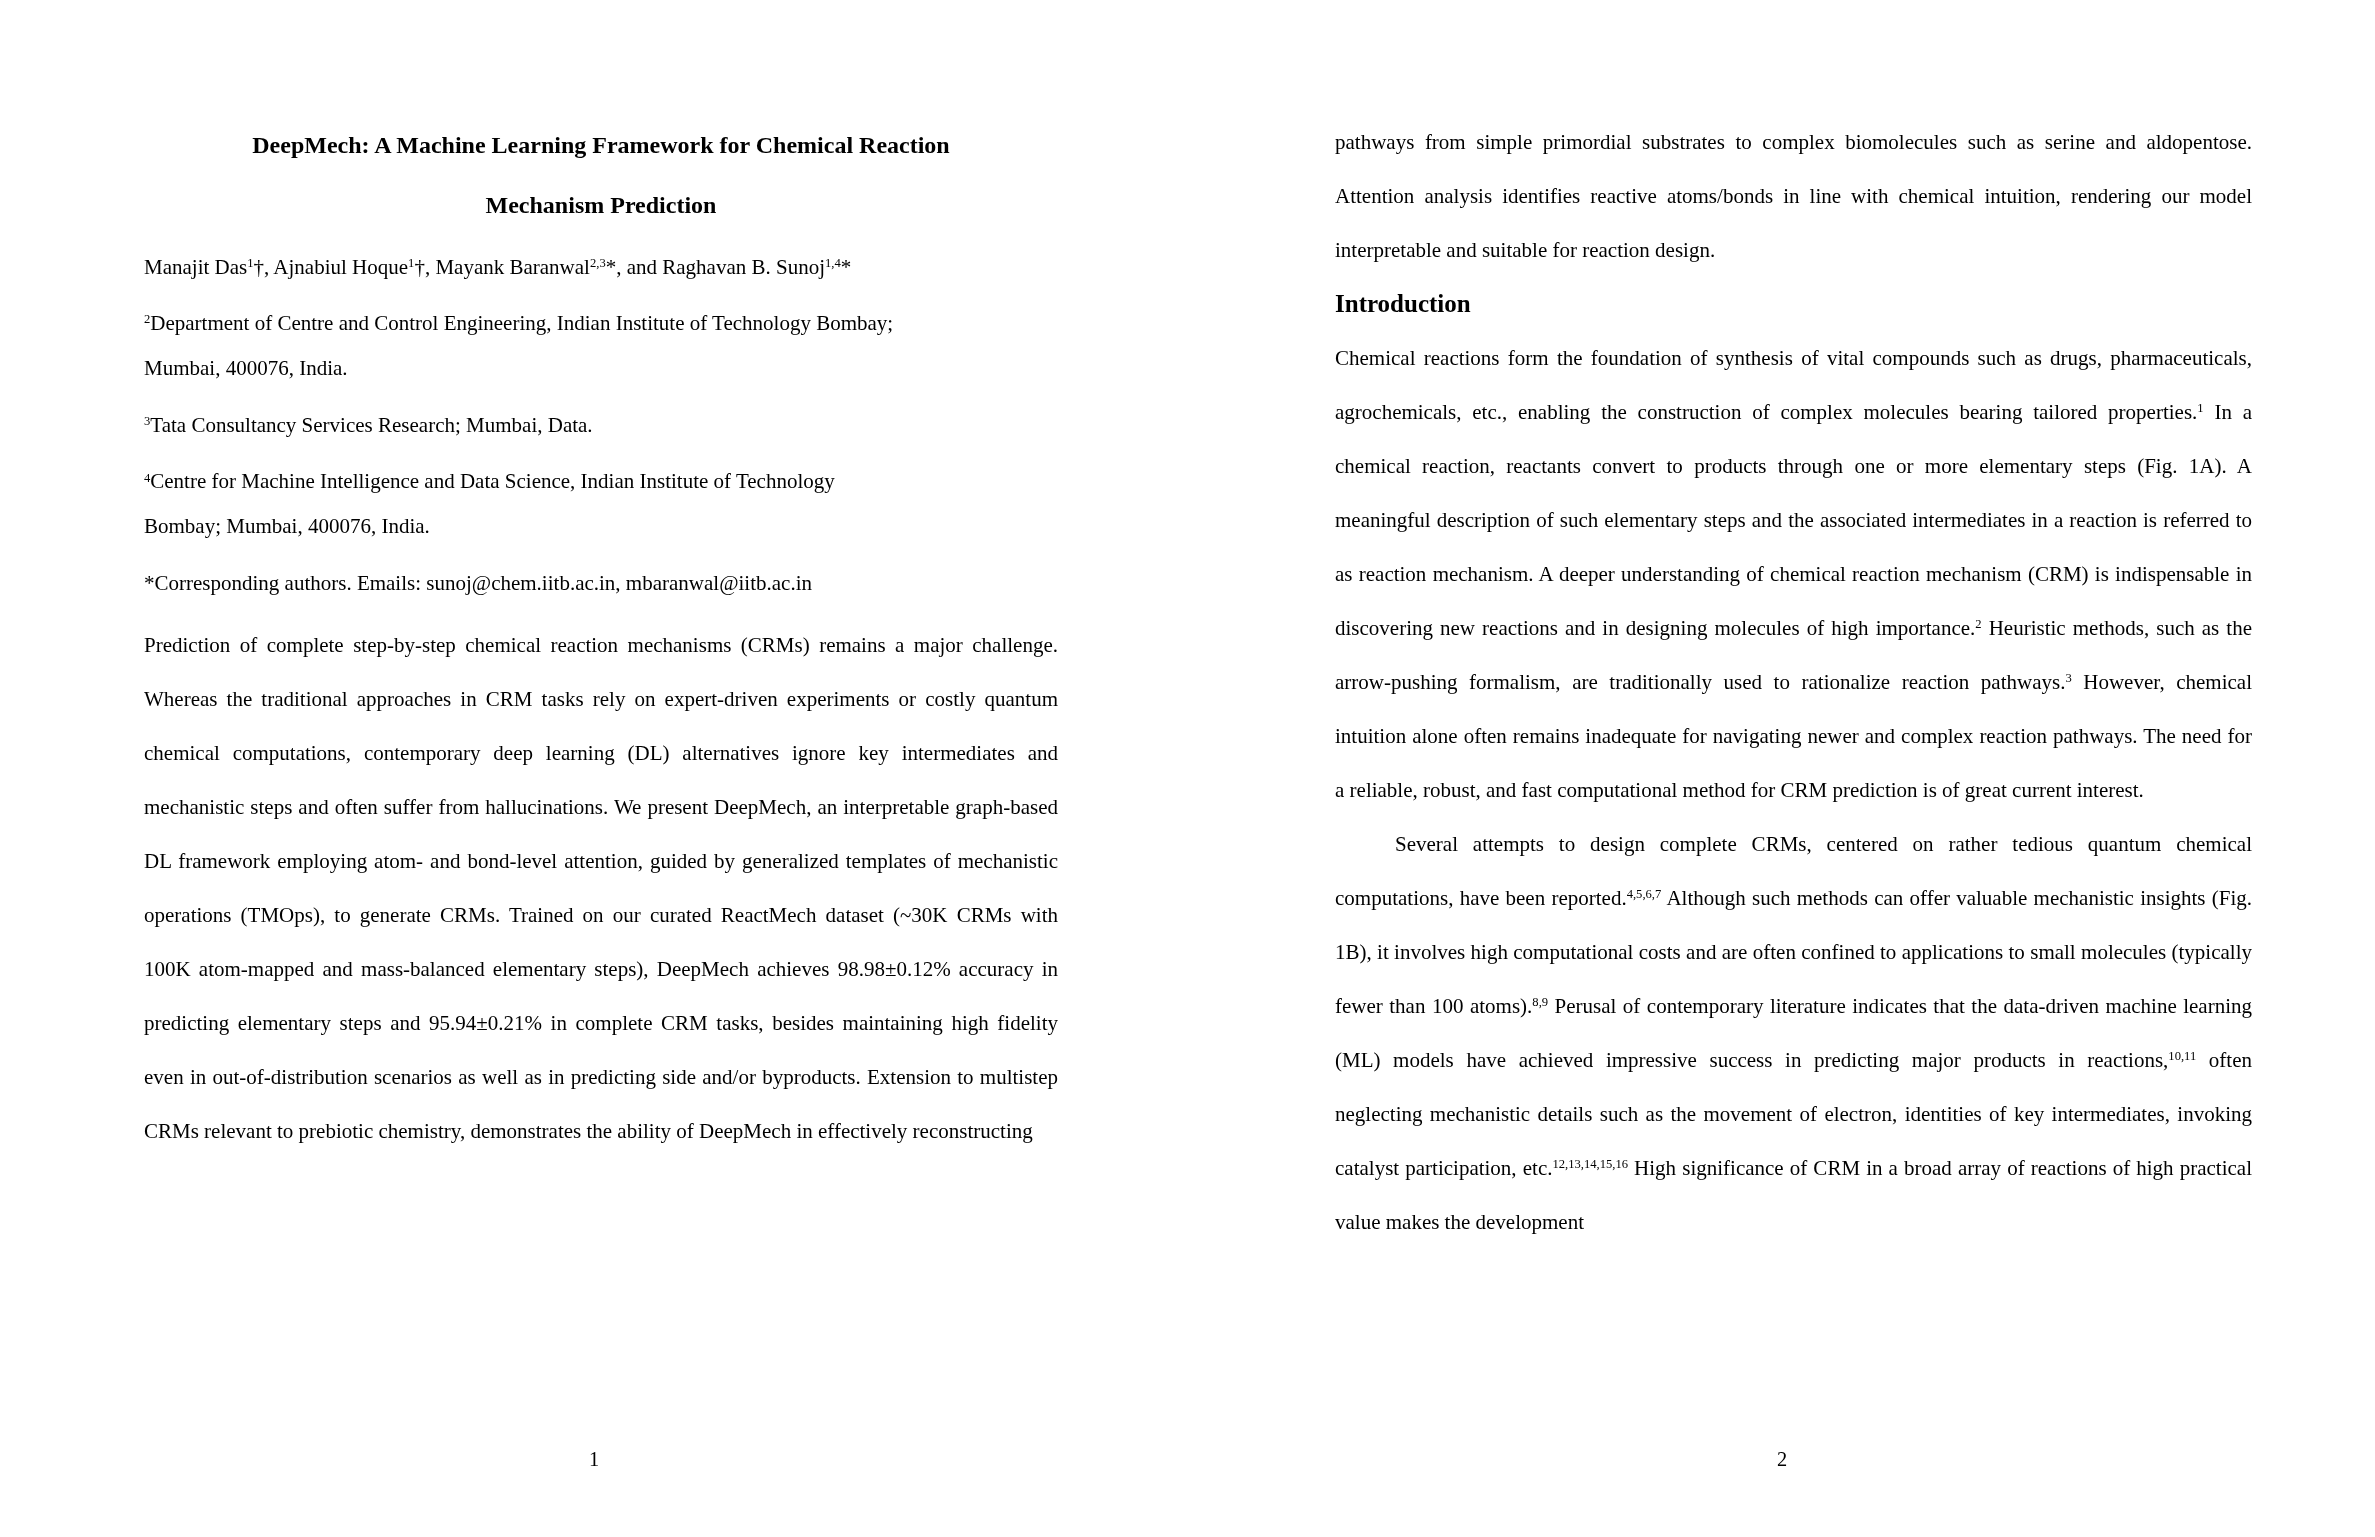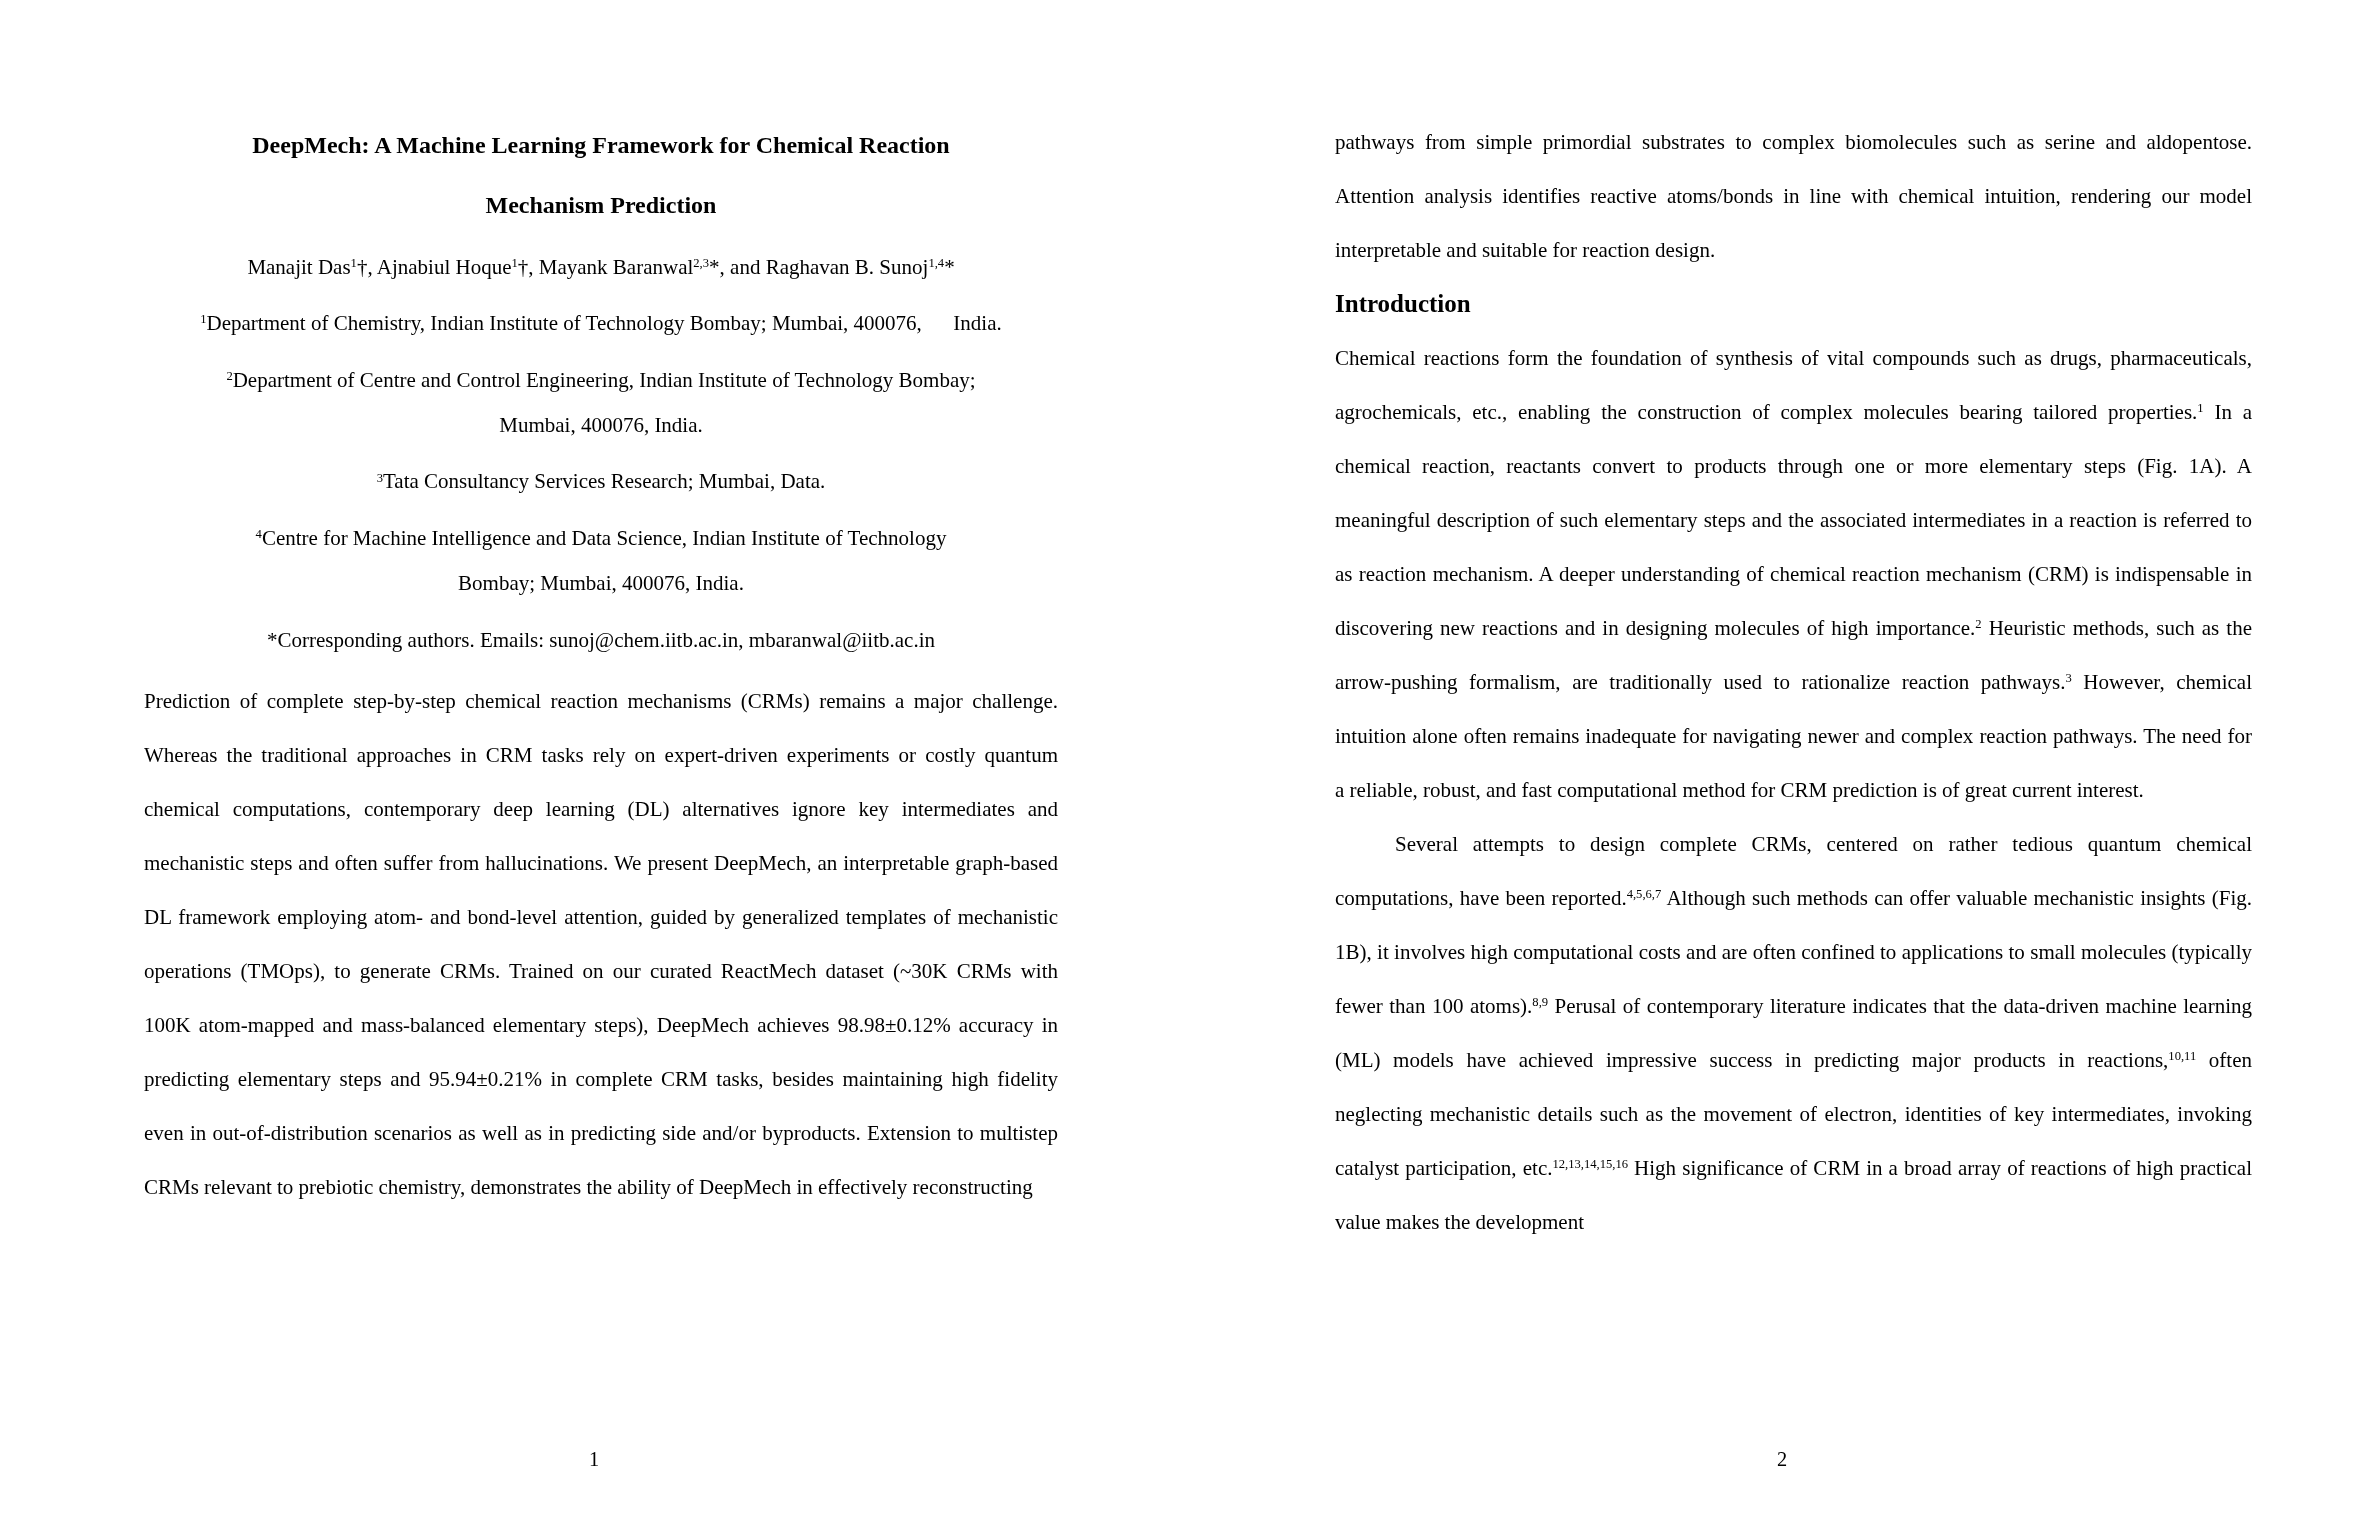--- a/index.html
+++ b/index.html
@@ -17,21 +17,21 @@
   #p1 { left:0; }
   #p2 { left:1188px; }
   #p1 .content { position:absolute; left:144px; top:115px; width:914px; }
   #p2 .content { position:absolute; left:147px; top:115px; width:917px; }
 
   .title {
     font-size:24px; font-weight:bold; text-align:center;
     line-height:60px; margin:0 0 9.7px 0;
   }
   .fm {
-    font-size:21px; text-align:center;
+    font-size:21px; 
     line-height:45px; margin:0 0 11.6px 0;
   }
   .fm.equal { margin-bottom:15.5px; }
   .heading {
     font-size:25px; font-weight:bold; text-align:left;
     line-height:54px; margin:0;
   }
   .body {
     font-size:21px; line-height:54px; margin:0;
   }
@@ -53,21 +53,20 @@
 
   <div class="corner-mark"></div>
 
   <section class="page" id="p1">
     <div class="content">
       <h1 class="title">
         <div>DeepMech: A Machine Learning Framework for Chemical Reaction</div>
         <div>Mechanism Prediction</div>
       </h1>
       <p class="fm"><span>Manajit Das</span><sup>1</sup><span>†, Ajnabiul Hoque</span><sup>1</sup><span>†, Mayank Baranwal</span><sup>2,3</sup><span>*, and Raghavan B. Sunoj</span><sup>1,4</sup><span>*</span></p>
-      <p class="fm"><sup>1</sup><span>Department of Chemistry, Indian Institute of Technology Bombay; Mumbai, 400076,&nbsp;&nbsp;&nbsp;&nbsp;&nbsp;&nbsp;India.</span></p>
       <p class="fm"><sup>2</sup><span>Department of Centre and Control Engineering, Indian Institute of Technology Bombay;</span><br><span>Mumbai, 400076, India.</span></p>
       <p class="fm"><sup>3</sup><span>Tata Consultancy Services Research; Mumbai, Data.</span></p>
       <p class="fm"><sup>4</sup><span>Centre for Machine Intelligence and Data Science, Indian Institute of Technology</span><br><span>Bombay; Mumbai, 400076, India.</span></p>
       <p class="fm">*Corresponding authors. Emails: sunoj@chem.iitb.ac.in, mbaranwal@iitb.ac.in</p>
       <p class="body just">Prediction of complete step-by-step chemical reaction mechanisms (CRMs) remains a major challenge. Whereas the traditional approaches in CRM tasks rely on expert-driven experiments or costly quantum chemical computations, contemporary deep learning (DL) alternatives ignore key intermediates and mechanistic steps and often suffer from hallucinations. We present DeepMech, an interpretable graph-based DL framework employing atom- and bond-level attention, guided by generalized templates of mechanistic operations (TMOps), to generate CRMs. Trained on our curated ReactMech dataset (~30K CRMs with 100K atom-mapped and mass-balanced elementary steps), DeepMech achieves 98.98±0.12% accuracy in predicting elementary steps and 95.94±0.21% in complete CRM tasks, besides maintaining high fidelity even in out-of-distribution scenarios as well as in predicting side and/or byproducts. Extension to multistep CRMs relevant to prebiotic chemistry, demonstrates the ability of DeepMech in effectively reconstructing</p>
     </div>
     <div class="pageno">1</div>
   </section>
 
   <section class="page" id="p2">

